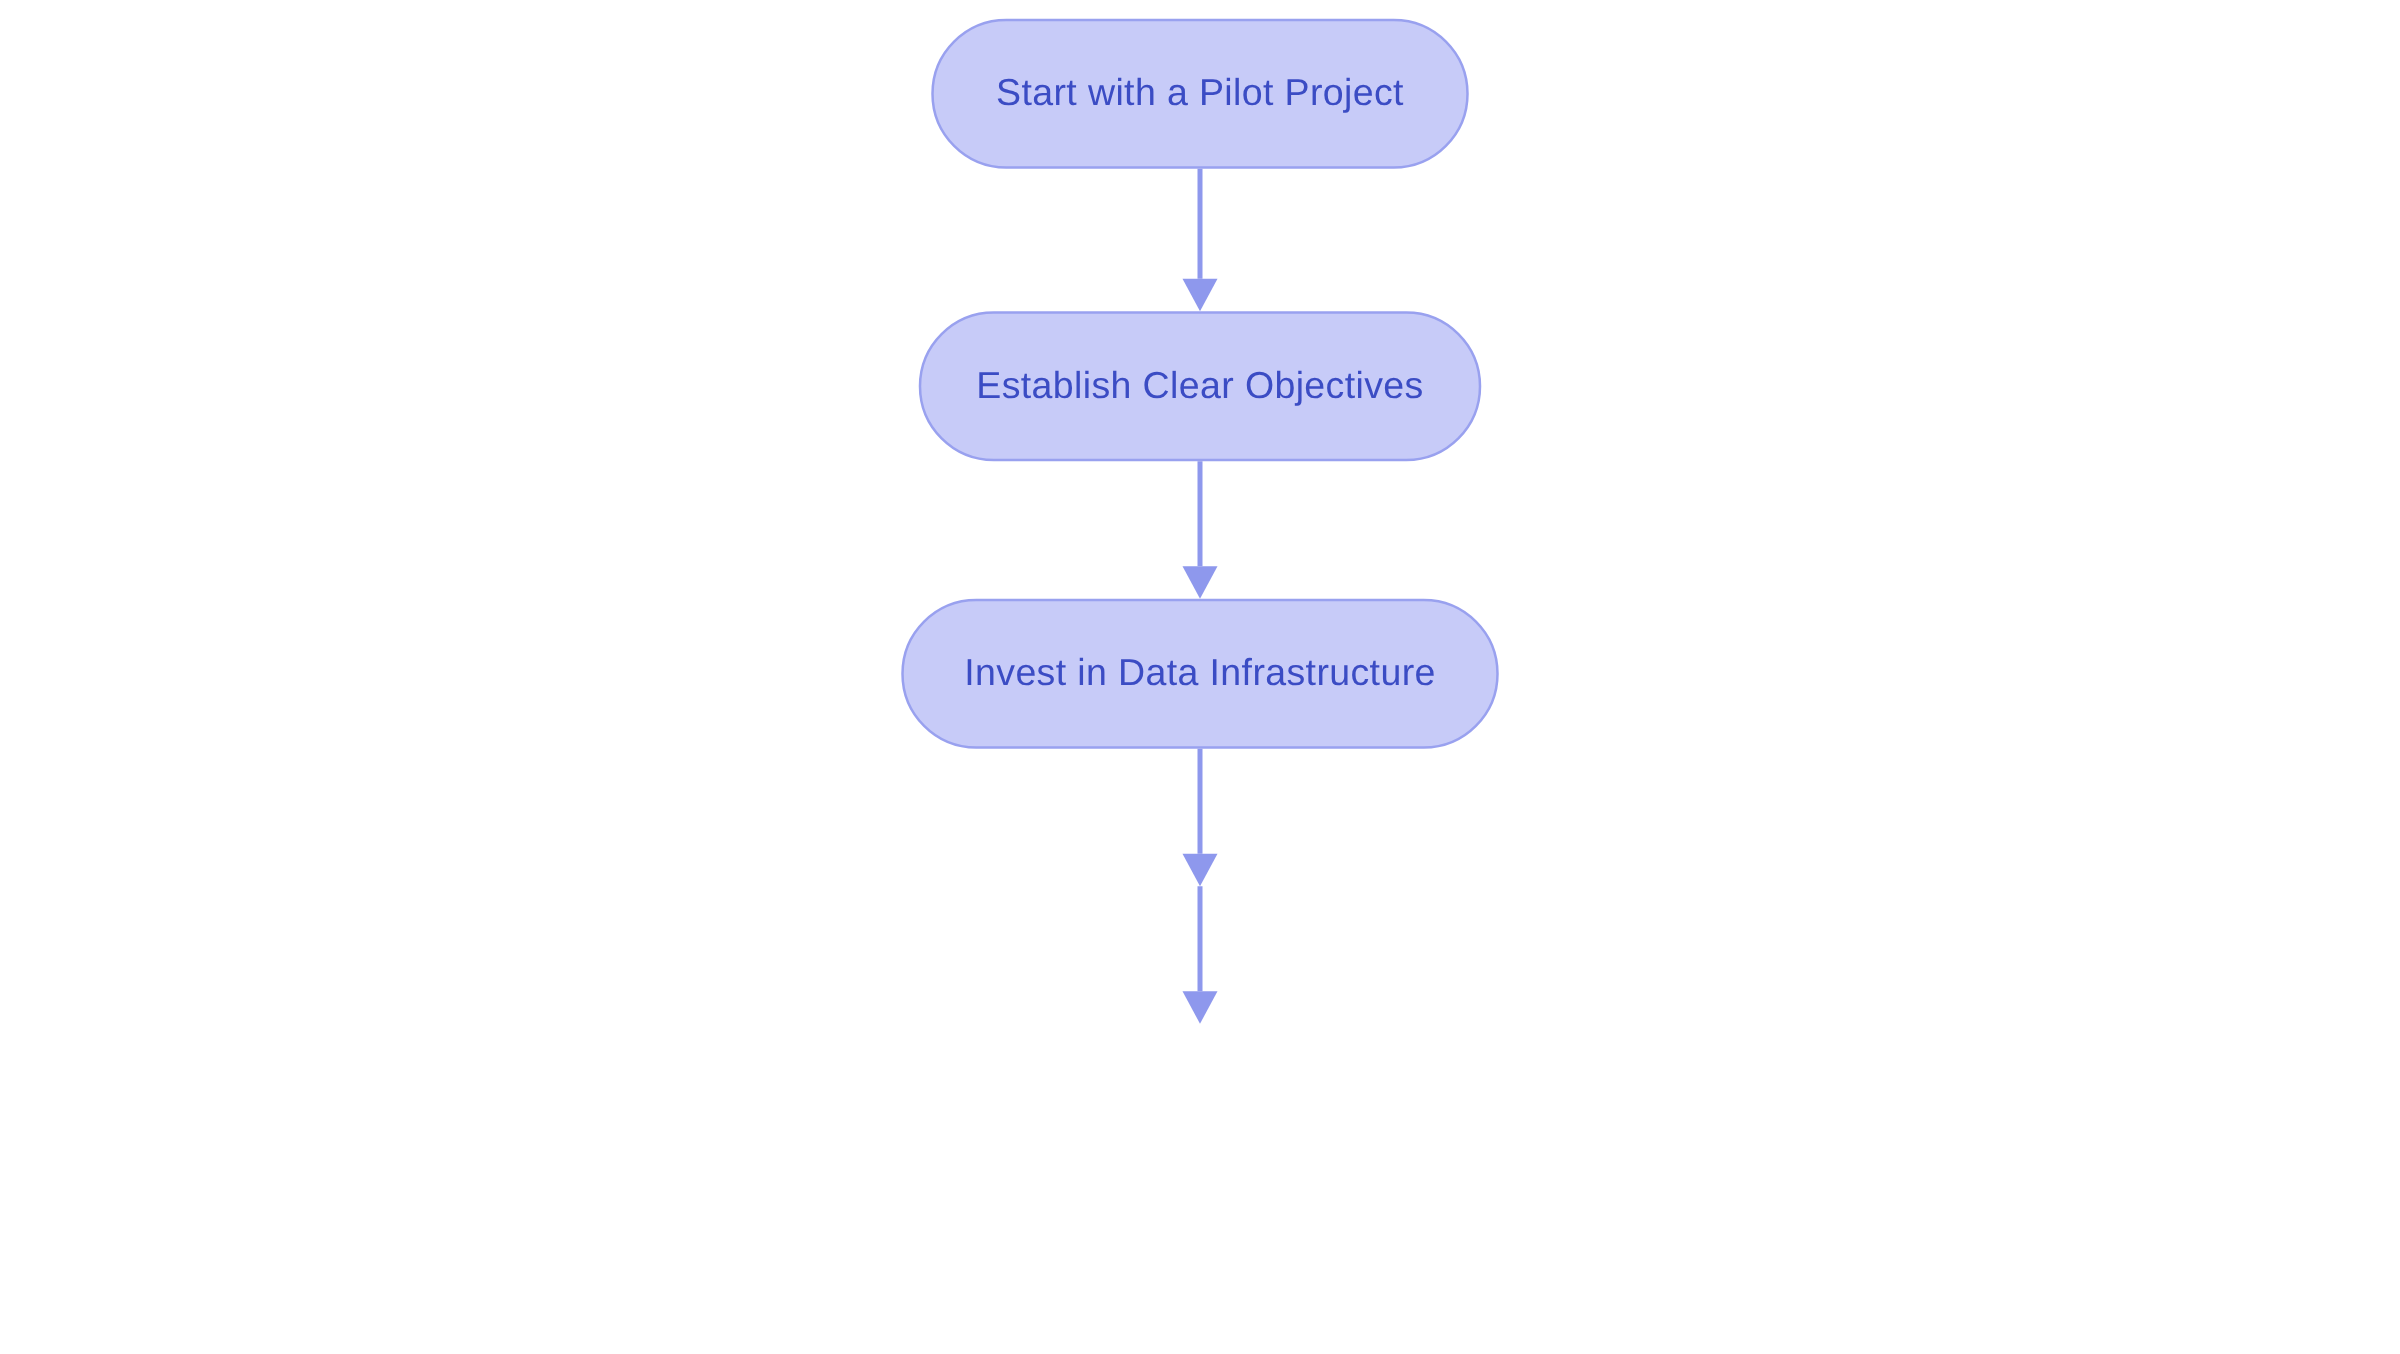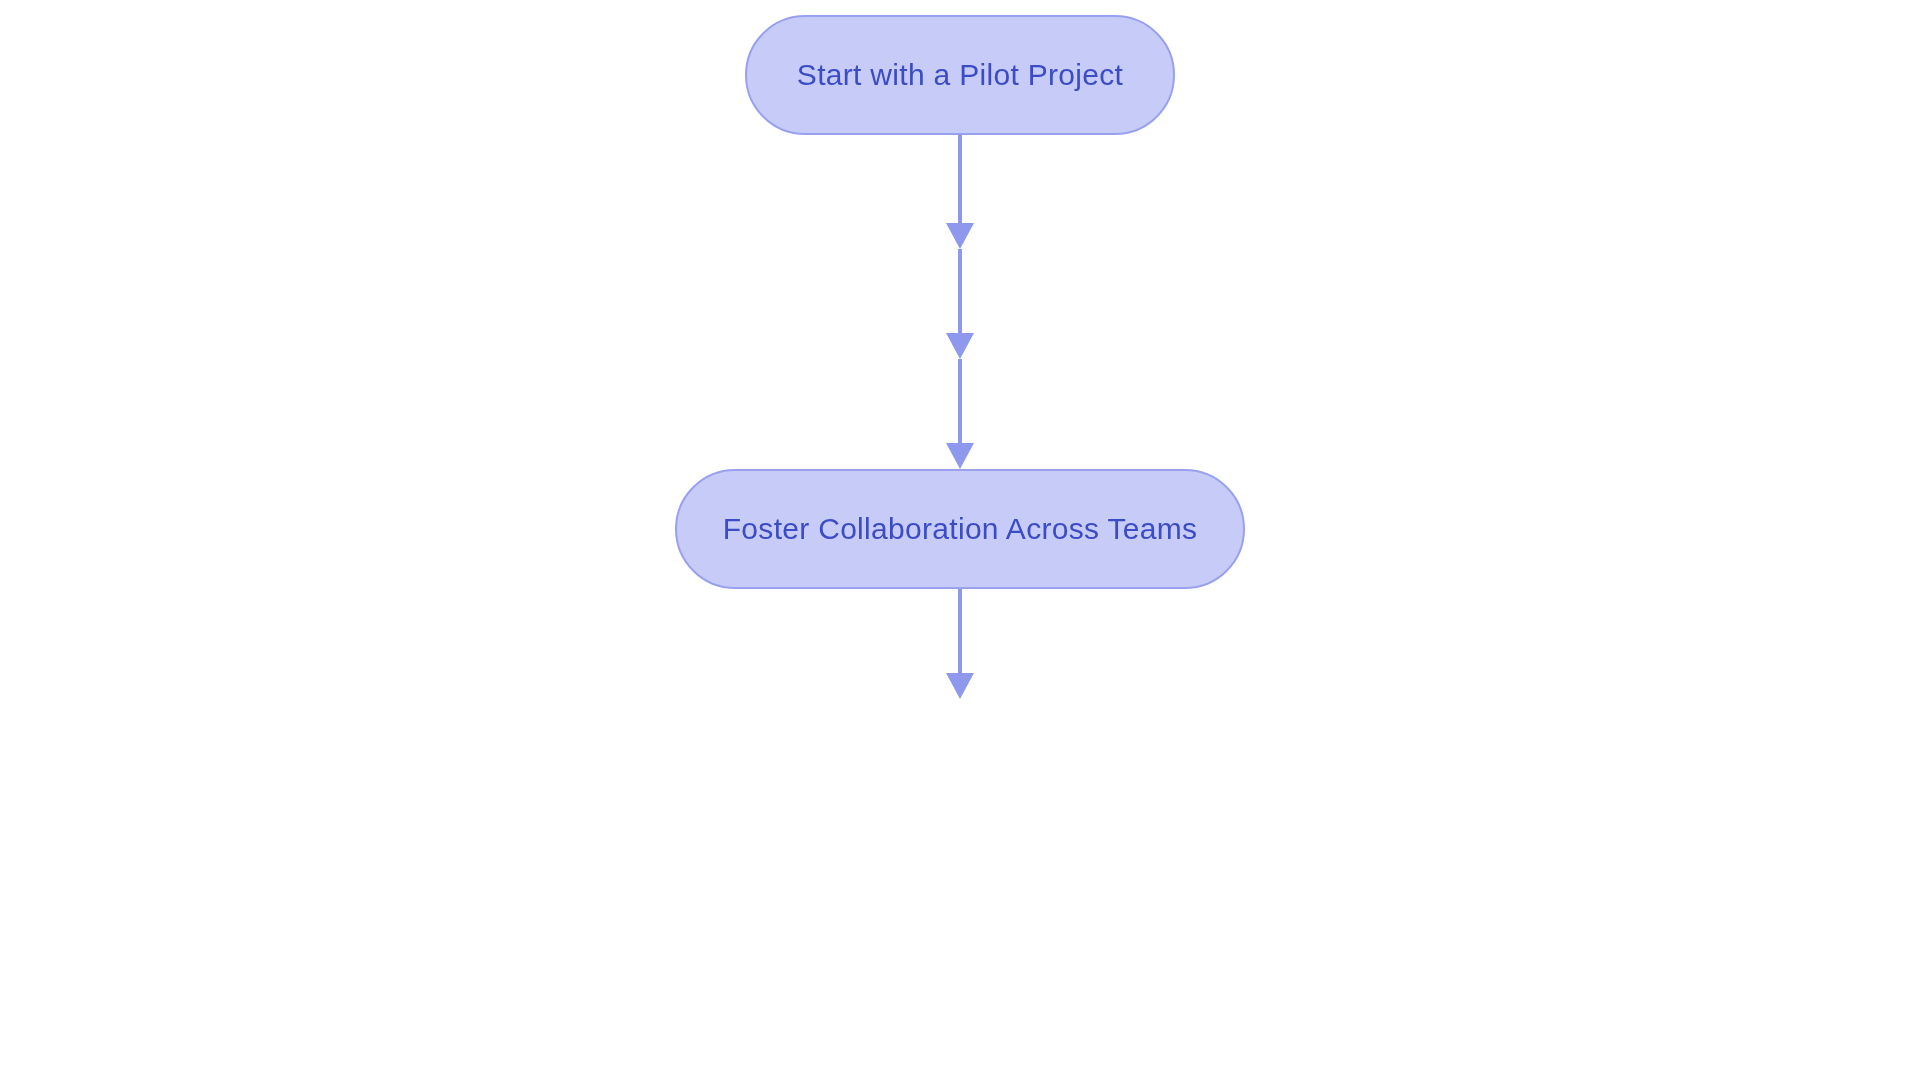--- a/index.html
+++ b/index.html
@@ -77,35 +77,38 @@
 
   <div class="node node-1">
     <span class="node-label">Start with a Pilot Project</span>
   </div>
 
   <div class="arrow arrow-1">
     <div class="arrow-line"></div>
     <div class="arrow-head"></div>
   </div>
 
+  <div class="node node-2">
+    <span class="node-label">Establish Clear Objectives</span>
+  </div>
+
+  <div class="arrow">
+    <div class="arrow-line"></div>
+    <div class="arrow-head"></div>
+  </div>
+
+  <div class="node node-3">
+    <span class="node-label">Invest in Data Infrastructure</span>
+  </div>
 
   <div class="arrow">
     <div class="arrow-line"></div>
     <div class="arrow-head"></div>
   </div>
 
 
   <div class="arrow">
     <div class="arrow-line"></div>
     <div class="arrow-head"></div>
   </div>
 
-  <div class="node node-4">
-    <span class="node-label">Foster Collaboration Across Teams</span>
-  </div>
-
-  <div class="arrow">
-    <div class="arrow-line"></div>
-    <div class="arrow-head"></div>
-  </div>
-
 
 </div>
 
 </body></html>

